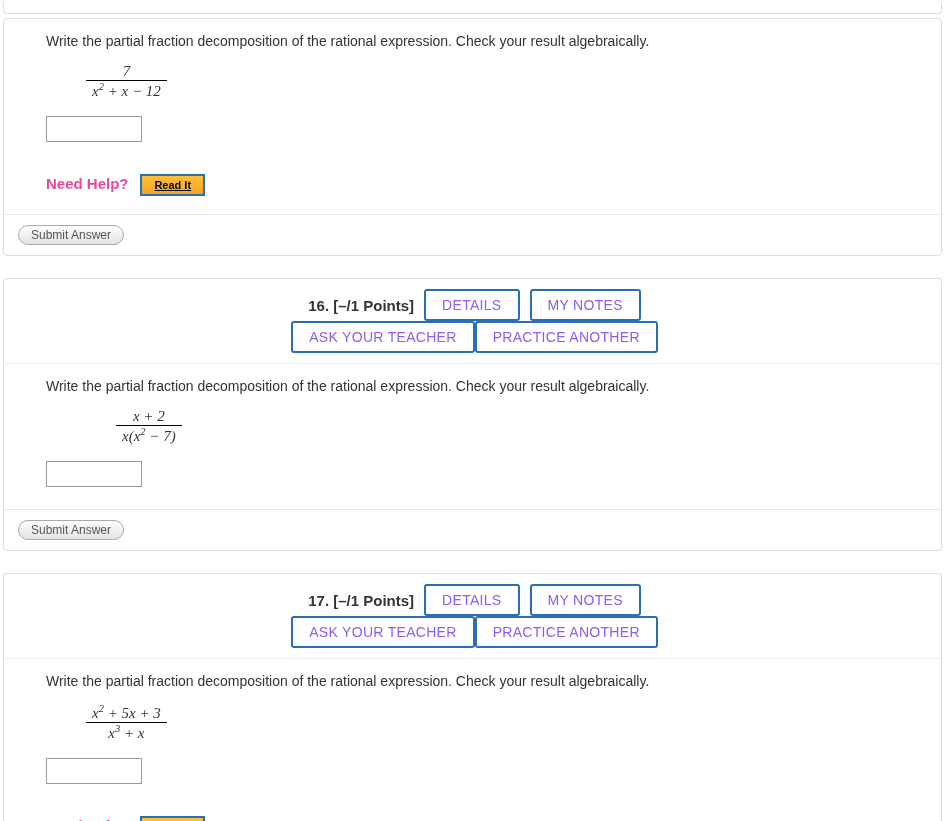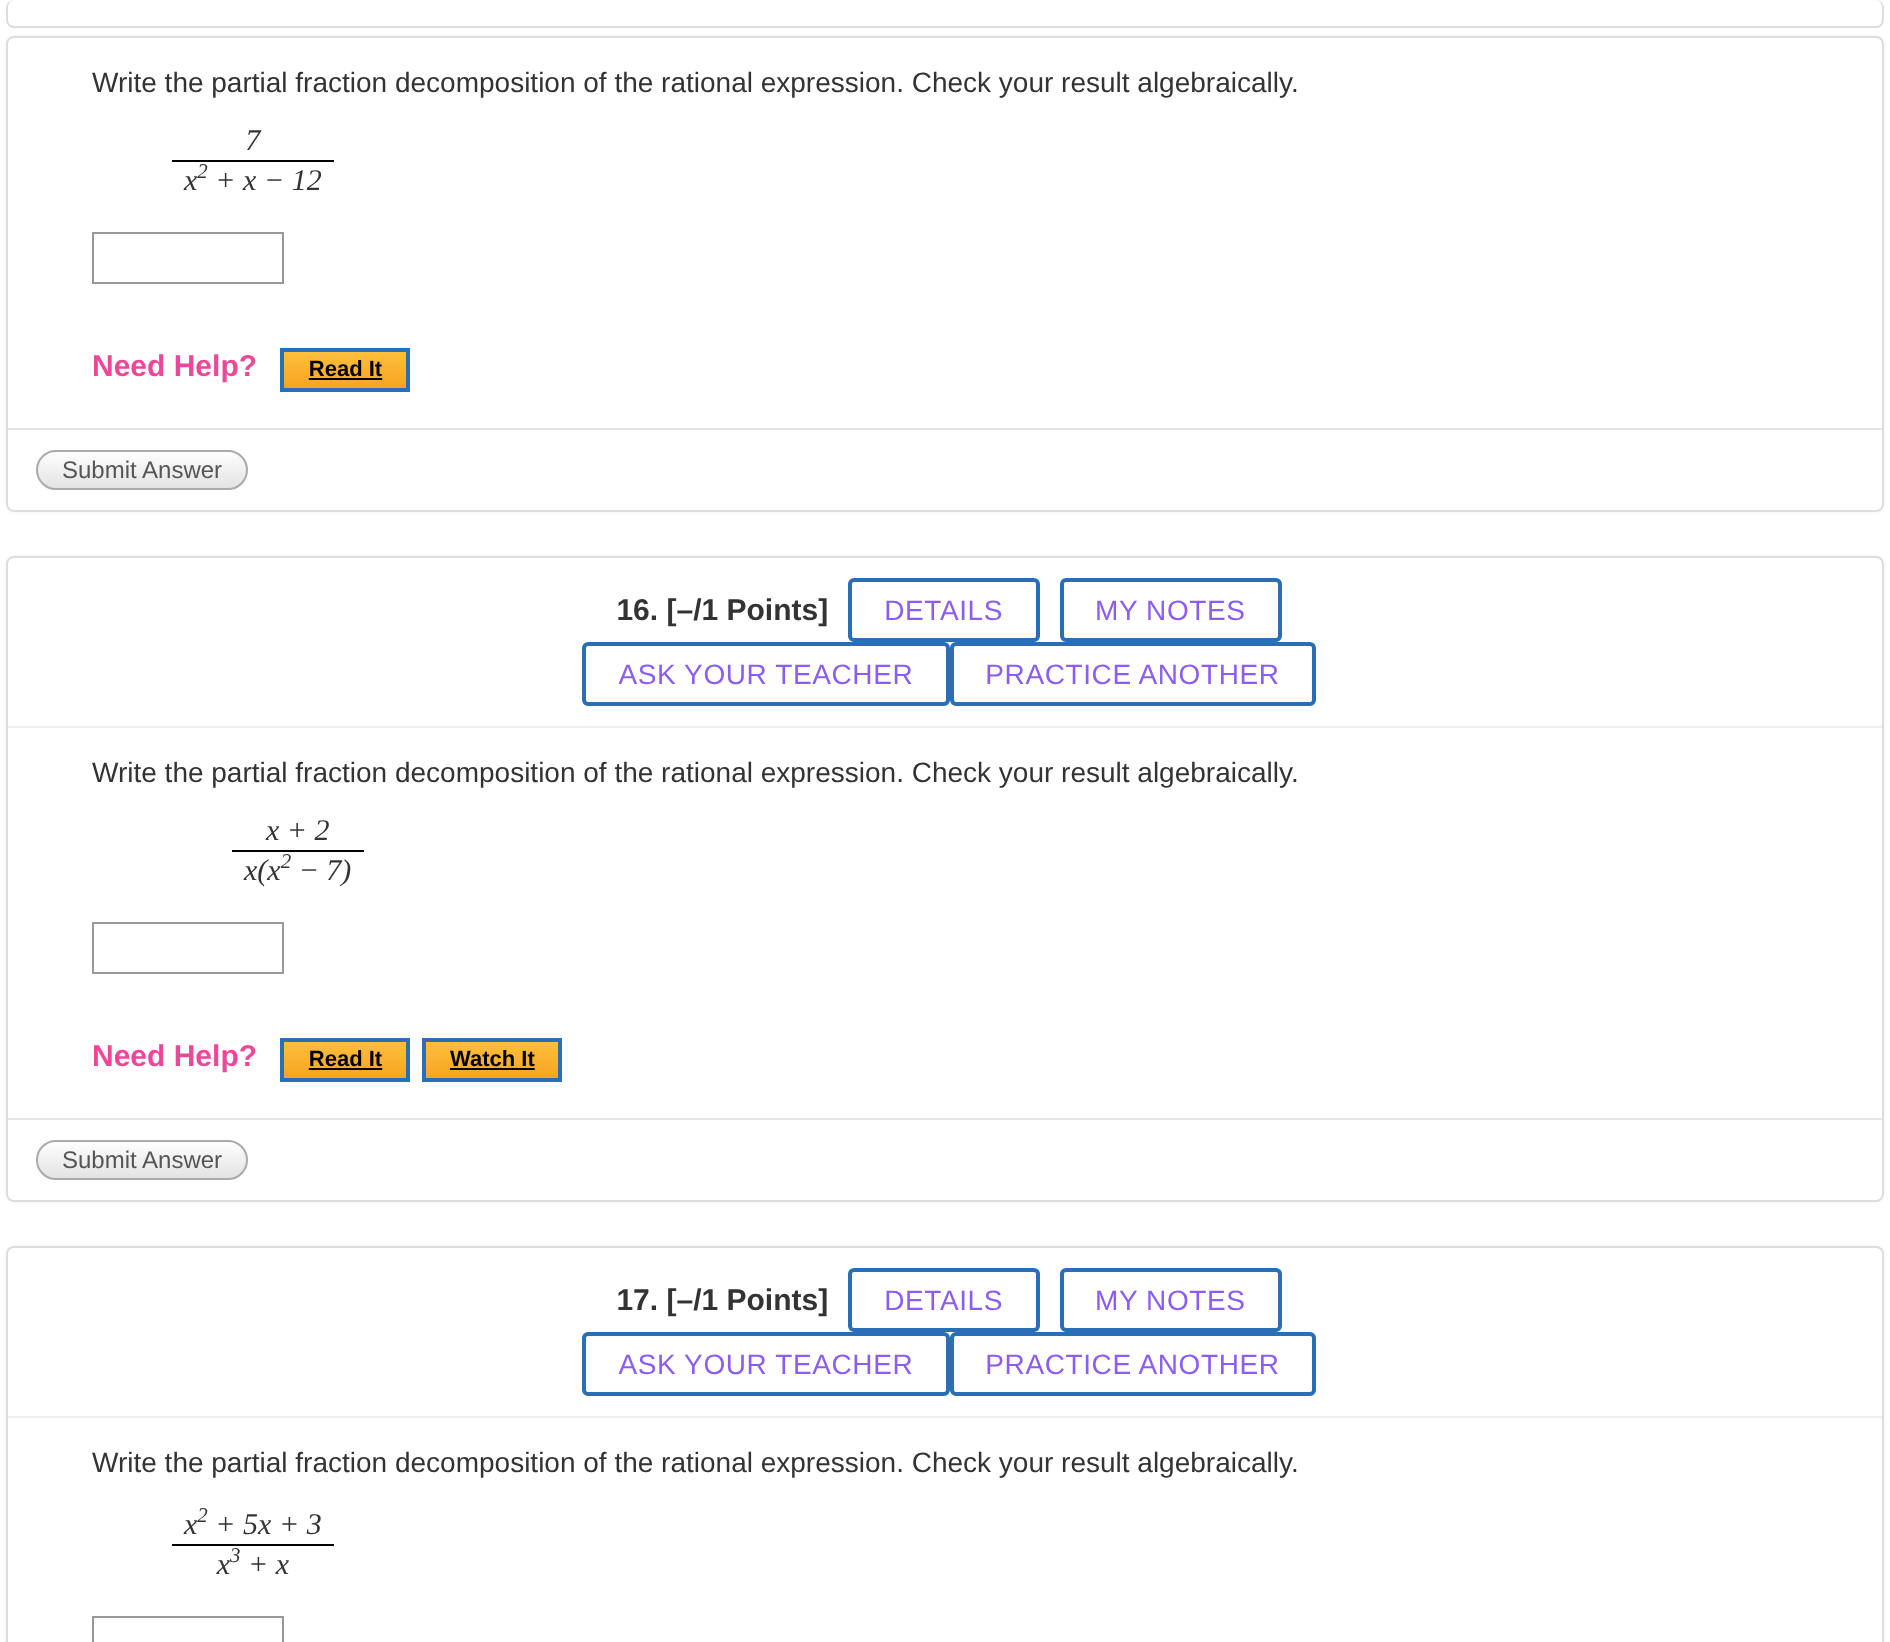--- a/index.html
+++ b/index.html
@@ -63,25 +63,20 @@
       <button class="hdr-btn">PRACTICE ANOTHER</button>
     </div>
   </div>
   <div class="q-body">
     <div class="prompt">Write the partial fraction decomposition of the rational expression. Check your result algebraically.</div>
     <div class="frac" style="margin-left:70px;">
       <span class="num">x + 2</span>
       <span class="den"><span>x(x</span><span class="sup">2</span><span> − 7)</span></span>
     </div>
     <div><input class="ans-input" style=""></div>
-    <div class="need-help">
-      <span class="need-help-lbl">Need Help?</span>
-      <span class="orange-btn">Read It</span>
-      <span class="orange-btn">Watch It</span>
-    </div>
   </div>
   <div class="footer">
     <button class="submit-btn">Submit Answer</button>
   </div>
 </div>
 
 <div class="spacer"></div>
 
 <div class="card" style="border-bottom:none;">
   <div class="q-header">

